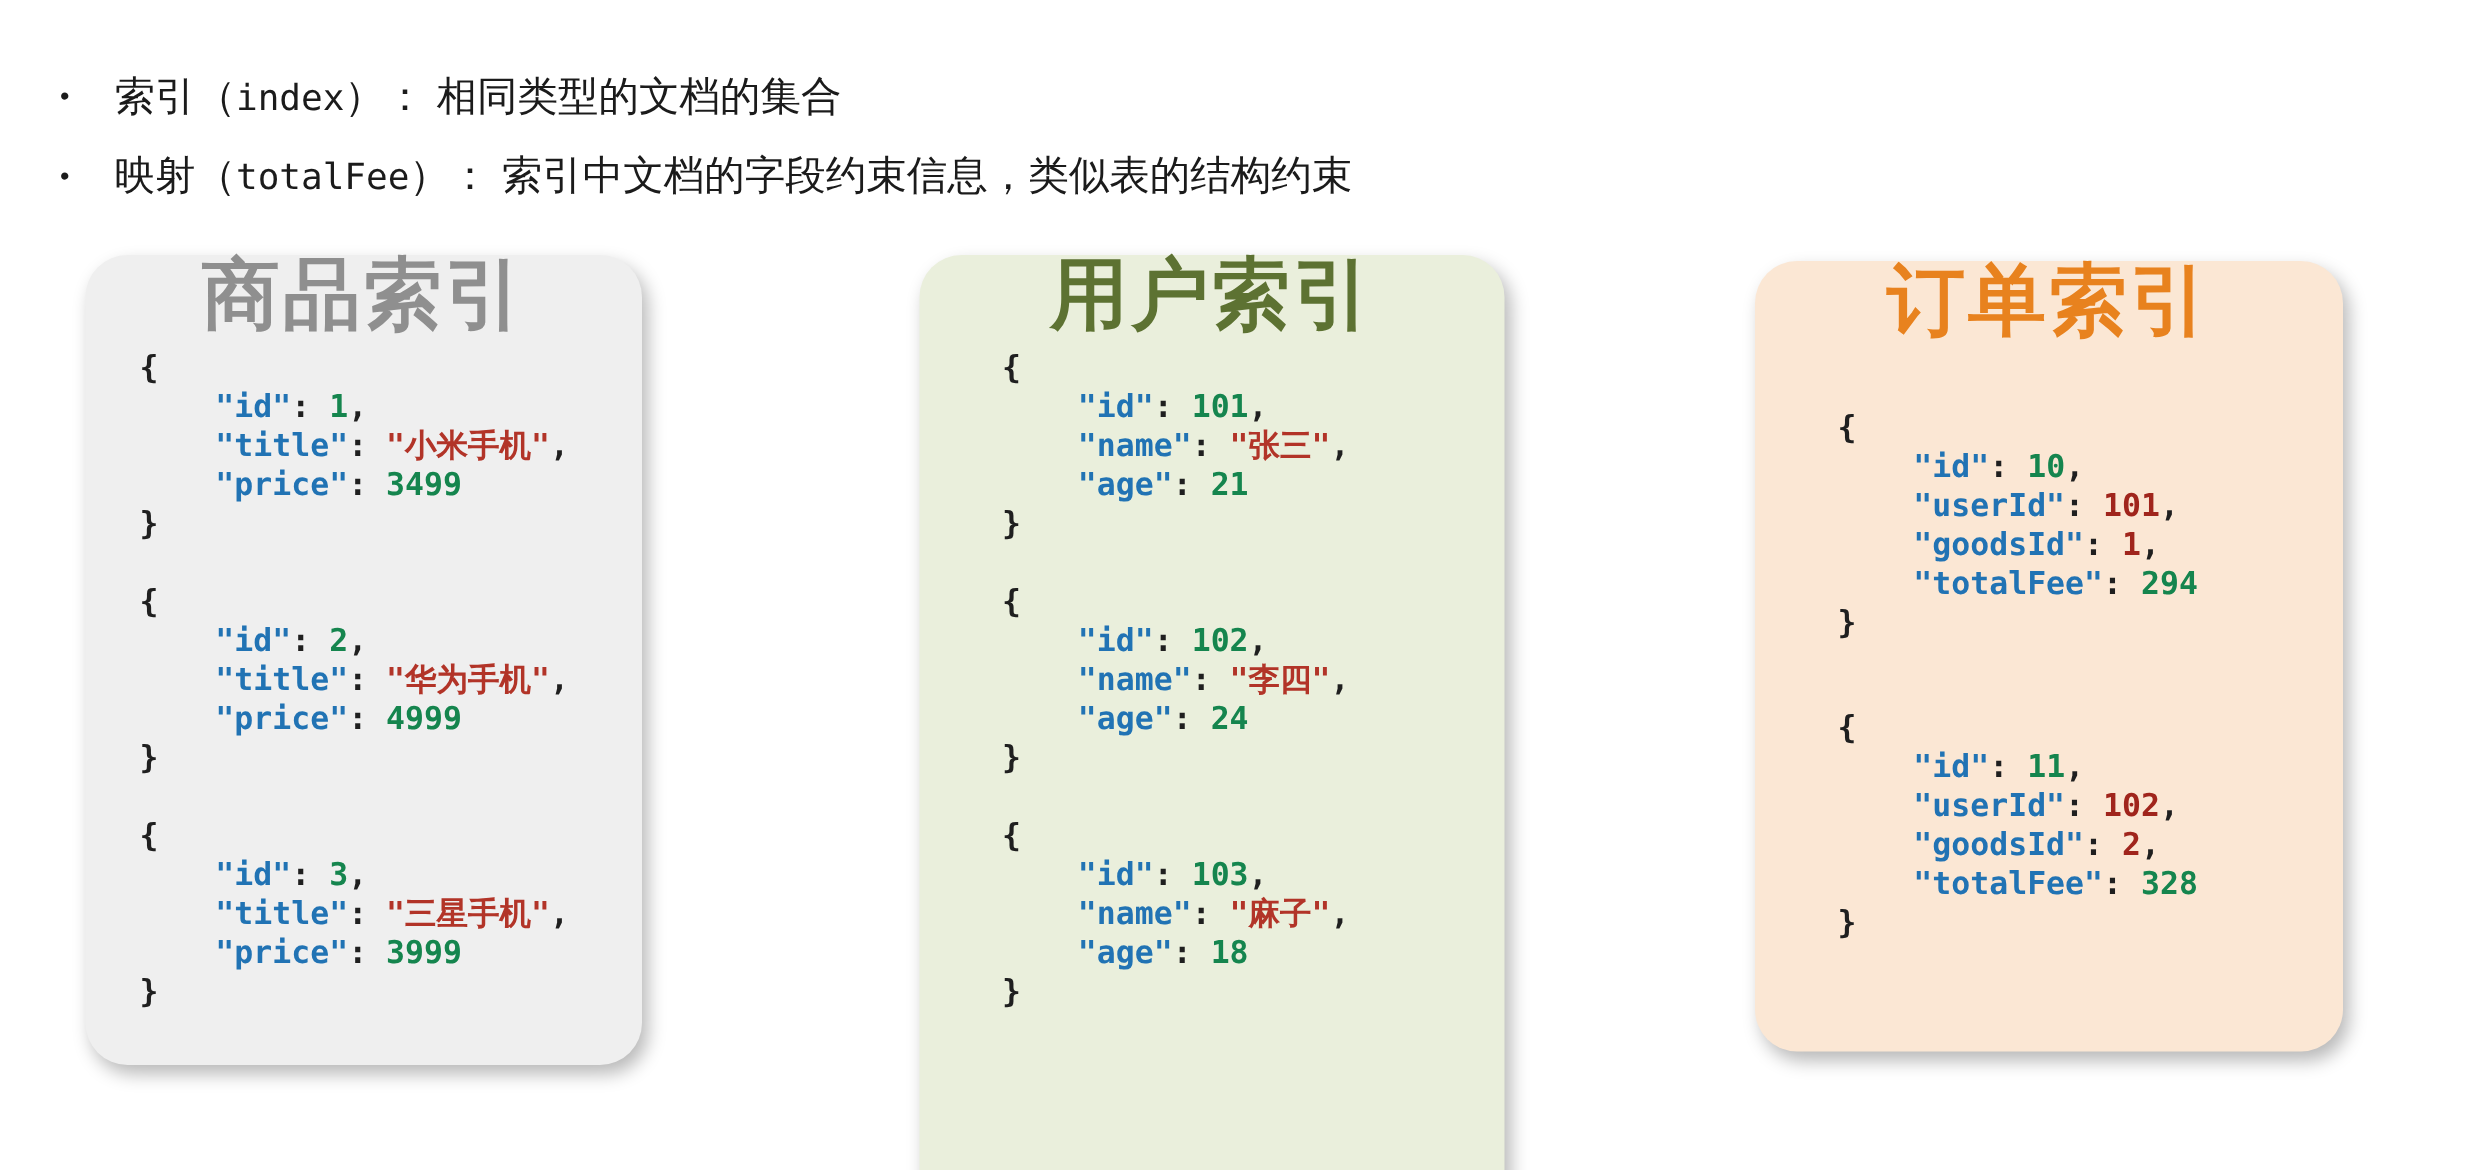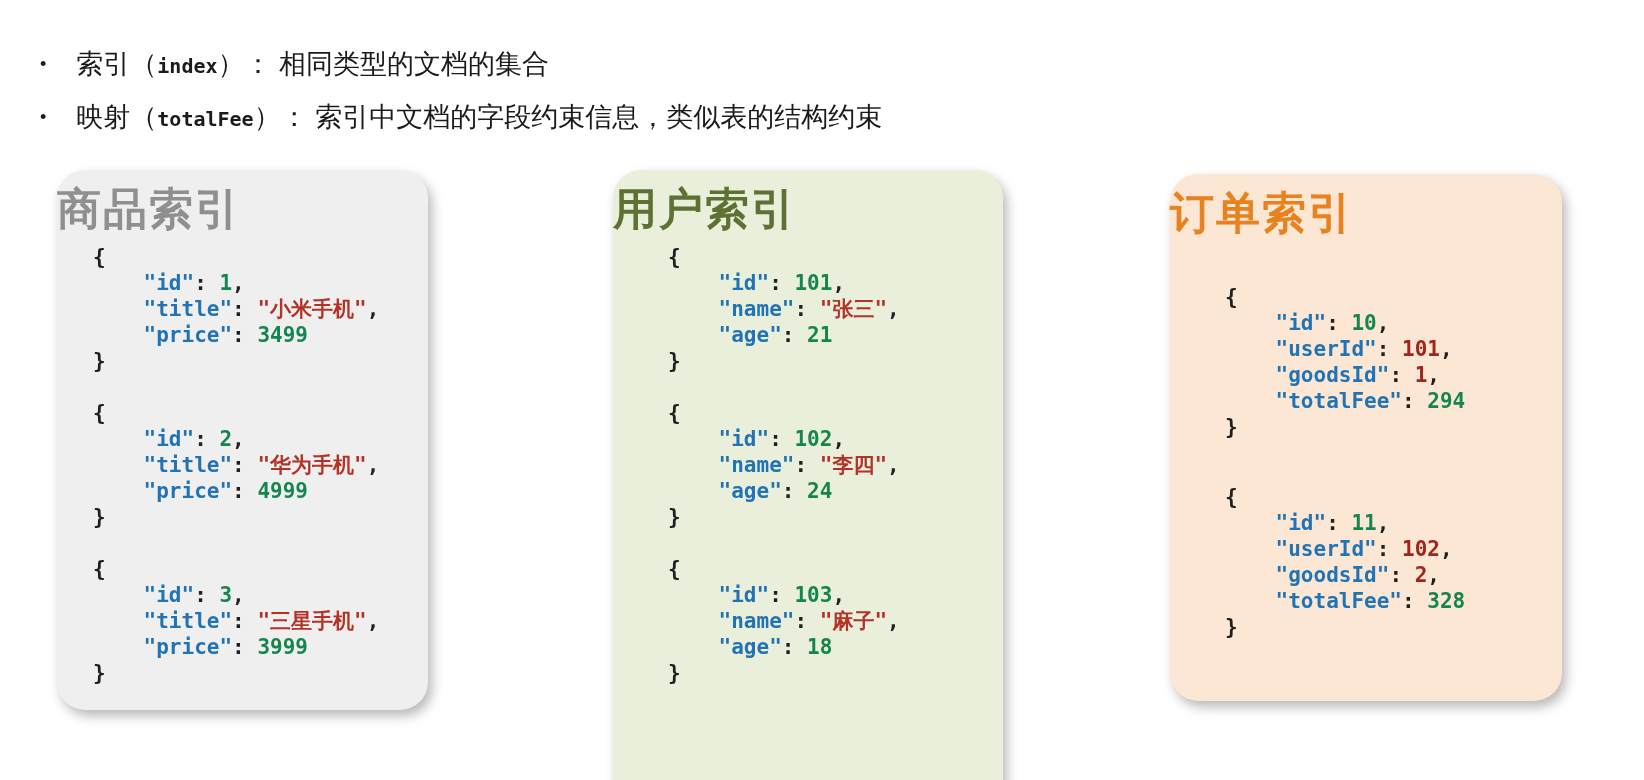--- a/index.html
+++ b/index.html
@@ -4,29 +4,29 @@
 <style>
   html,body{margin:0;padding:0;background:#ffffff;}
   .slide{
     position:relative;width:1644px;height:780px;background:#ffffff;overflow:hidden;
     font-family:"Liberation Sans", sans-serif;color:#1b1b1b;
   }
   
   .bullets{position:absolute;left:40px;top:46px;display:flex;flex-direction:column;gap:14px;}
   .bullet{display:flex;align-items:baseline;font-size:27px;line-height:36px;color:#1b1b1b;}
   .bullet .dot{font-size:18px;margin-right:30px;transform:translateY(-3px);}
-  .bullet .mono{font-family:"DejaVu Sans Mono", monospace;font-size:20px;font-weight:bold;}
+  .bullet .mono{font-family:"DejaVu Sans Mono", monospace;font-size:24px;}
   
   .card{
     position:absolute;border-radius:28px;
     box-shadow:4px 6px 12px rgba(0,0,0,0.28);
   }
   .card-title{
-    font-size:44px;font-weight:600;letter-spacing:2px;
-    margin:16px 0 0 0;line-height:46px;
+    text-align:center;font-size:52px;font-weight:600;letter-spacing:2px;
+    margin:4px 0 0 0;line-height:46px;
   }
   .code{
     font-family:"DejaVu Sans Mono", monospace;
     font-size:21px;line-height:26px;font-weight:600;
     white-space:pre;margin:0;
   }
   .code .k{color:var(--c-key);}
   .code .n{color:var(--c-number);}
   .code .s{color:var(--c-string);}
   .code .r{color:var(--c-ref);}

